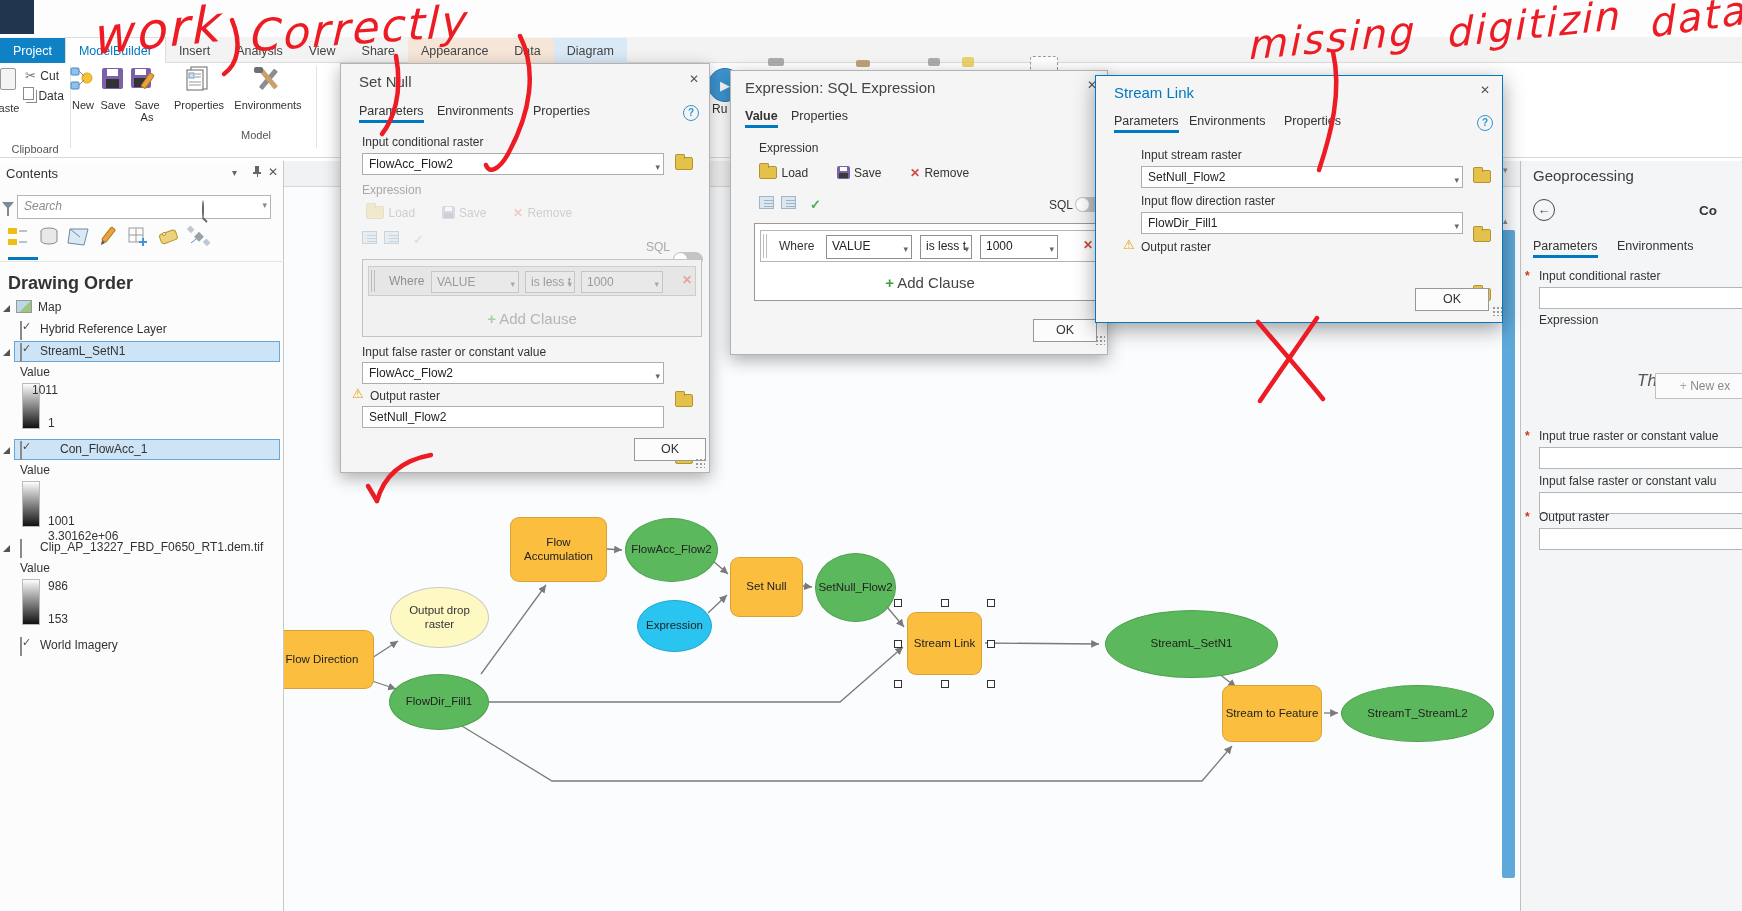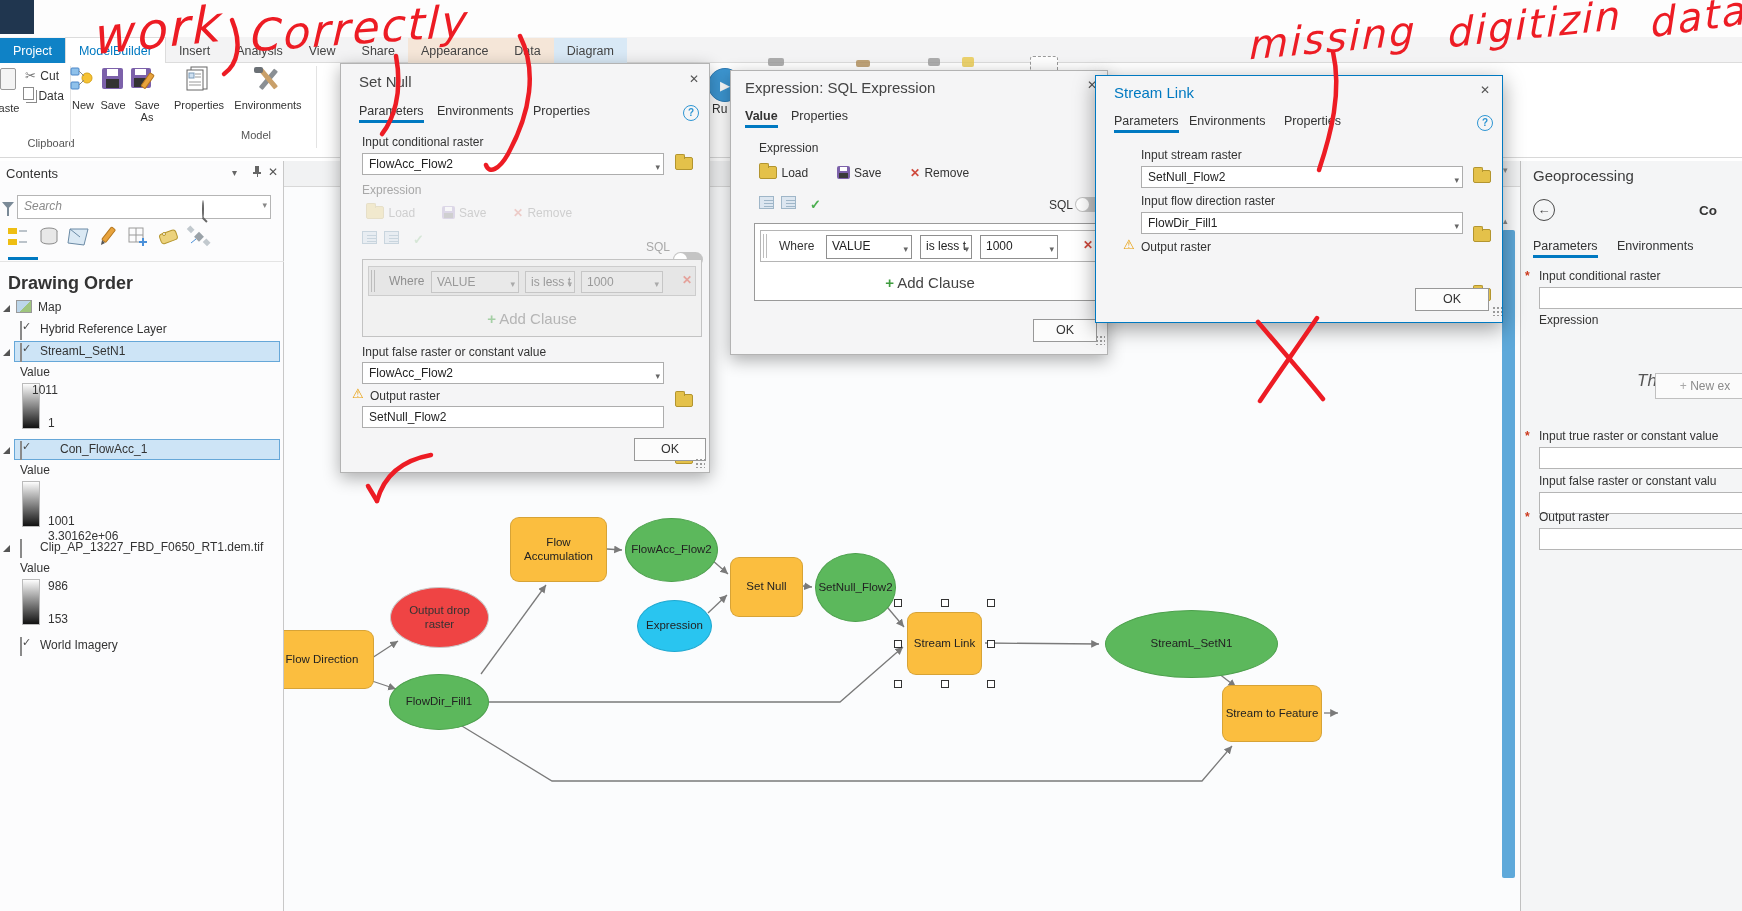--- a/index.html
+++ b/index.html
@@ -92,21 +92,21 @@
 
   
   .canvas { left:284px; top:161px; width:1236px; height:750px; background:#fbfcfd; overflow:hidden; }
   .tabstrip { position:absolute; left:0; top:0; width:1236px; height:26px; background:#f1f2f3; border-bottom:1px solid #d8d8d8; }
   .maptab { position:absolute; left:70px; top:0; width:66px; height:26px; background:#fcfdfe; border-left:1px solid #d8d8d8; border-right:1px solid #d8d8d8; border-bottom:2px solid #0079c1; font-size:12px; color:#333; }
   .node { position:absolute; display:flex; align-items:center; justify-content:center; text-align:center; font-size:11.5px; color:#222; line-height:1.15; padding:2px; }
   .node.rect { border-radius:9px; background:#FBBE3F; border:1px solid rgba(0,0,0,.14); }
   .node.ellipse { border-radius:50%; }
   .node.data { background:#5CB85C; border:1px solid #4da04d; }
   .node.input { background:#29C5F0; border:1px solid #1fa8d0; }
-  .node.empty { background:#ef4444; border:1px solid #c9c9c9; color:#333; }
+  .node.empty { background:#fef9c3; border:1px solid #c9c9c9; color:#333; }
   .handle { position:absolute; width:8px; height:8px; background:#fff; border:1px solid #333; }
   .scroll-thumb { background:#5EA9DA; border-radius:2px; }
   .scroll-arrow { color:#8a8a8a; font-size:9px; }
 
   
   .panel-right { left:1520px; top:161px; width:222px; height:750px; background:#f4f5f6; border-left:1px solid #c0c0c0; overflow:hidden; }
   .gp-title { font-size:15px; color:#3c3c3c; }
   .backc { width:22px; height:22px; border:1px solid #4a4a4a; border-radius:50%; text-align:center; line-height:20px; font-size:13px; color:#4a4a4a; }
   .ast { color:#cc3a1e; font-size:12px; font-weight:bold; }
   .gp-input { background:#fff; border:1px solid #b5b5b5; height:22px; }
@@ -124,21 +124,21 @@
 
   <div class="abs titlebar"></div>
   <div class="abs dark-corner"></div>
   <div class="abs tabs-row" id="ribbon-tabs"><span class="rtab project">Project</span><span class="rtab active">ModelBuilder</span><span class="rtab plain">Insert</span><span class="rtab plain">Analysis</span><span class="rtab plain">View</span><span class="rtab plain">Share</span><span class="rtab peach">Appearance</span><span class="rtab peach">Data</span><span class="rtab blue">Diagram</span></div>
 
   <div class="abs ribbon-body">
     <div class="abs clipboard-ic" style="left:0;top:5px;"></div>
     <div class="abs rbtn-label" style="left:-6px;top:39px;width:30px;">aste</div>
     <div class="abs" style="left:25px;top:3px;"><span class="scissors">✂</span> <span class="cutcopy">Cut</span></div>
     <div class="abs" style="left:23px;top:23px;"><span class="pages" style="display:inline-block;"></span> <span class="cutcopy">Data</span></div>
-    <div class="abs grp-label" style="left:0px;top:74px;width:70px;margin-left:16px;">Clipboard</div>
+    <div class="abs grp-label" style="left:0px;top:80px;width:70px;">Clipboard</div>
     <div class="abs vsep" style="left:70px;top:3px;height:82px;"></div>
 
     <div class="abs" style="left:70px;top:2px;">
       <svg width="26" height="30">
           <rect x="1" y="3" width="8" height="7" rx="1" fill="#8fc1ea" stroke="#4a86c8"></rect>
           <rect x="1" y="17" width="8" height="7" rx="1" fill="#8fc1ea" stroke="#4a86c8"></rect>
           <circle cx="17" cy="13" r="5" fill="#f6c233" stroke="#d8a41c"></circle>
           <line x1="9" y1="6" x2="14" y2="11" stroke="#888"></line>
           <line x1="9" y1="20" x2="14" y2="15" stroke="#888"></line>
         </svg>
@@ -311,20 +311,21 @@
         <div class="handle" style="left: 610px; top: 438px;"></div>
         <div class="handle" style="left: 656.5px; top: 438px;"></div>
         <div class="handle" style="left: 703px; top: 438px;"></div>
         <div class="handle" style="left: 610px; top: 478.5px;"></div>
         <div class="handle" style="left: 703px; top: 478.5px;"></div>
         <div class="handle" style="left: 610px; top: 519px;"></div>
         <div class="handle" style="left: 656.5px; top: 519px;"></div>
         <div class="handle" style="left: 703px; top: 519px;"></div>
         <div class="node ellipse data" style="left: 821px; top: 449px; width: 173px; height: 68px;">StreamL_SetN1</div>
         <div class="node rect tool" style="left: 938px; top: 524px; width: 100px; height: 57px;">Stream to Feature</div>
+        <div class="node ellipse data" style="left: 1057px; top: 524px; width: 153px; height: 57px;">StreamT_StreamL2</div>
       </div>
   </div>
 
   <div class="abs scroll-arrow" style="left:1503px;top:165px;z-index:12;">▾</div>
   <div class="abs scroll-arrow" style="left:1503px;top:216px;z-index:12;">▴</div>
   <div class="abs scroll-thumb" style="left:1502px;top:230px;width:13px;height:648px;z-index:12;"></div>
 
   <div class="abs panel-right">
     <div class="abs gp-title" style="left:12px;top:6px;">Geoprocessing</div>
     <div class="abs backc" style="left:12px;top:38px;">←</div>

